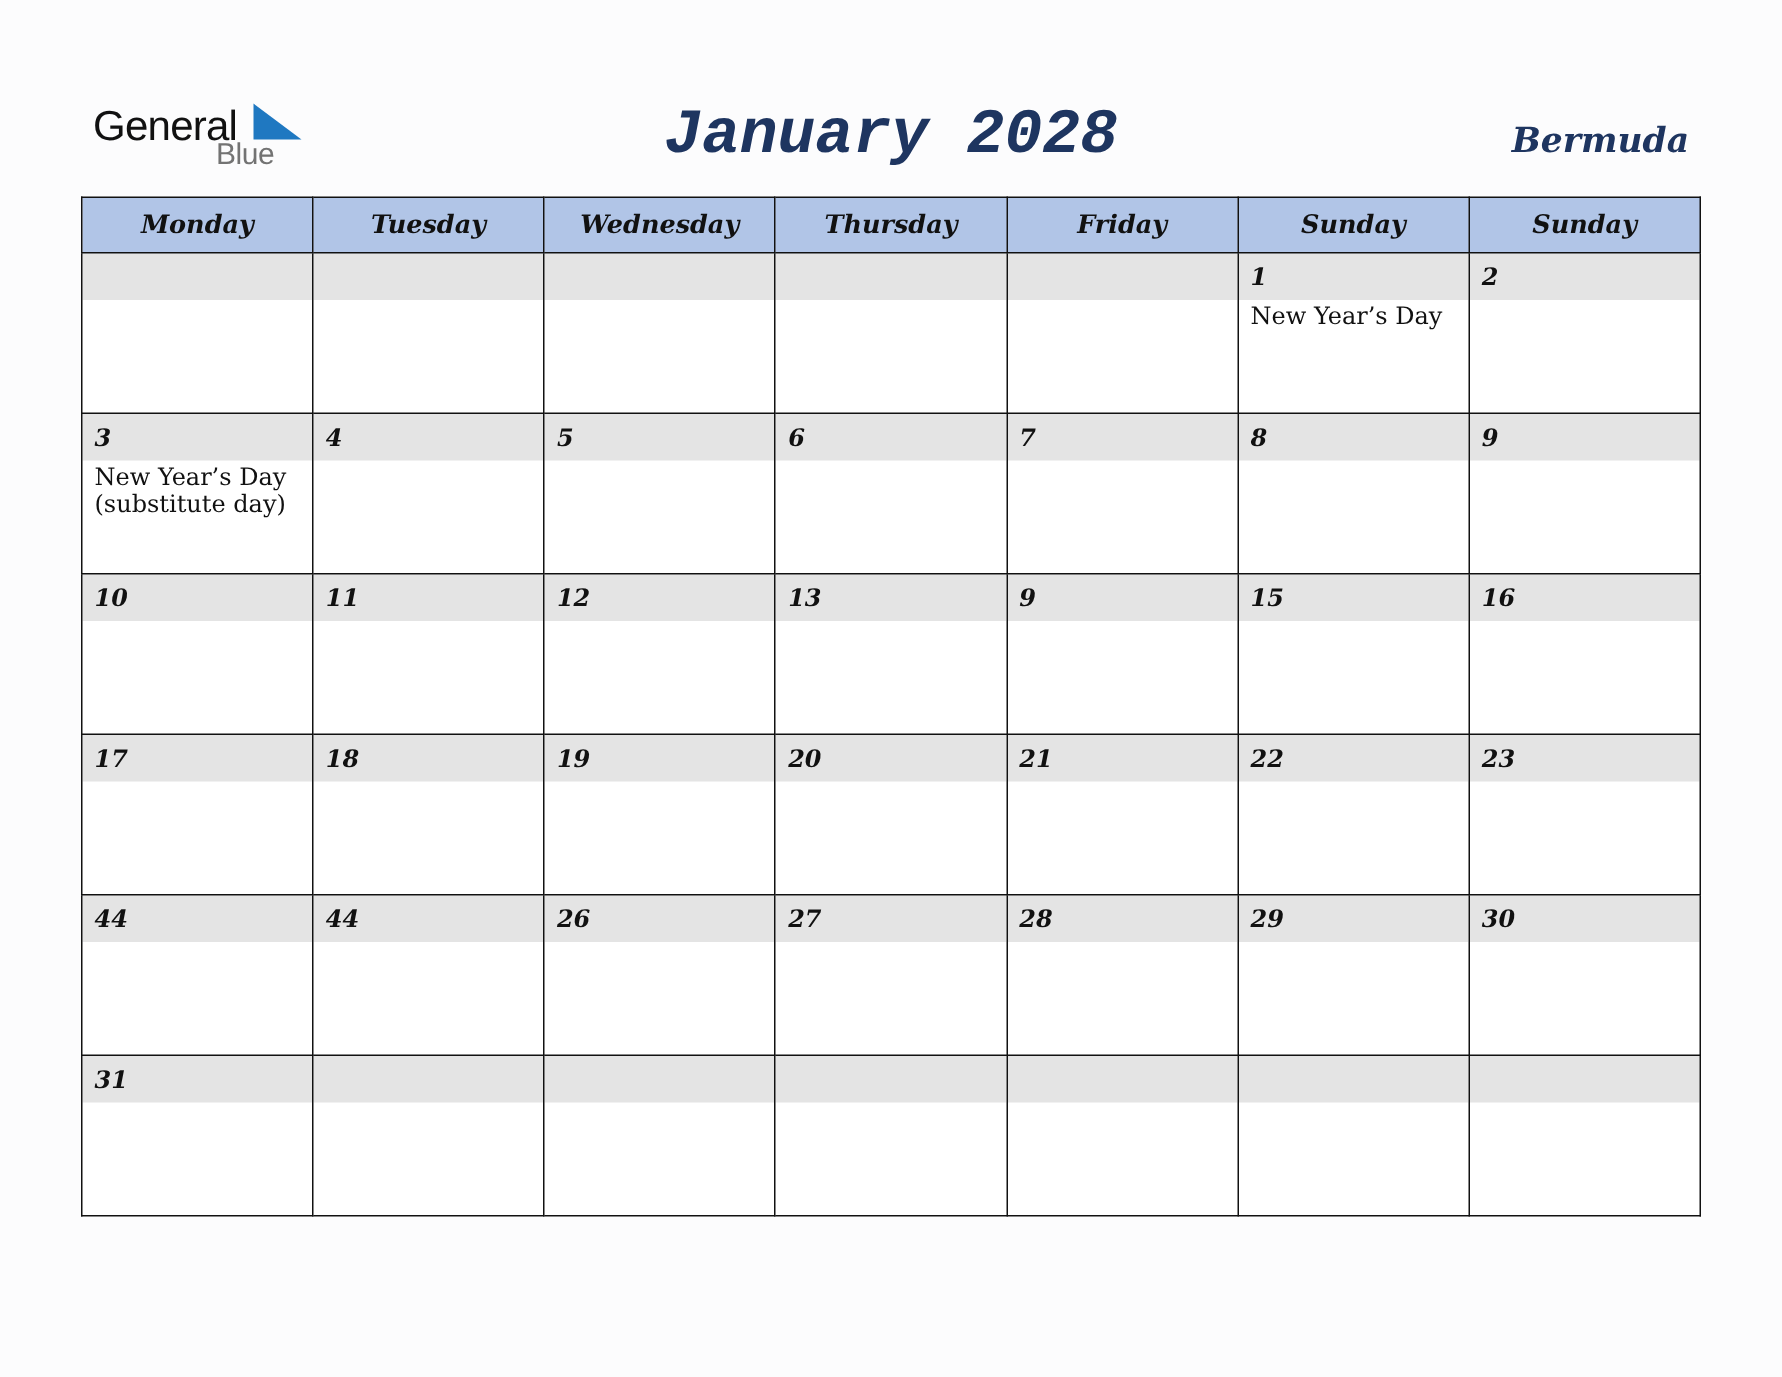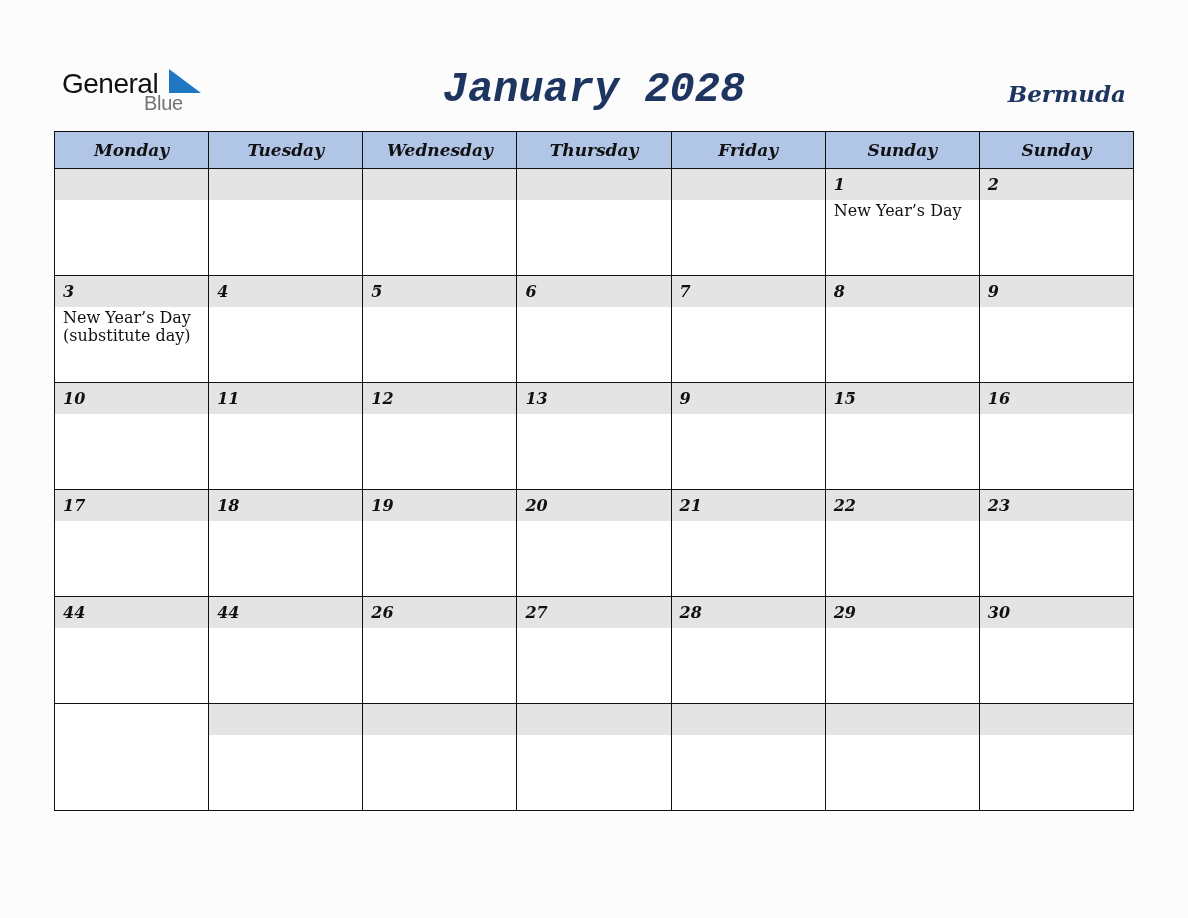--- a/index.html
+++ b/index.html
@@ -187,20 +187,21 @@
           <div class="band">29</div>
           <div class="hol" style="width: 130px;"></div>
         </td>
         <td>
           <div class="band">30</div>
           <div class="hol" style="width: 130px;"></div>
         </td>
       </tr>
       <tr>
         <td>
+          <div class="band">31</div>
           <div class="hol" style="width: 130px;"></div>
         </td>
         <td>
           <div class="band"></div>
           <div class="hol" style="width: 130px;"></div>
         </td>
         <td>
           <div class="band"></div>
           <div class="hol" style="width: 130px;"></div>
         </td>

